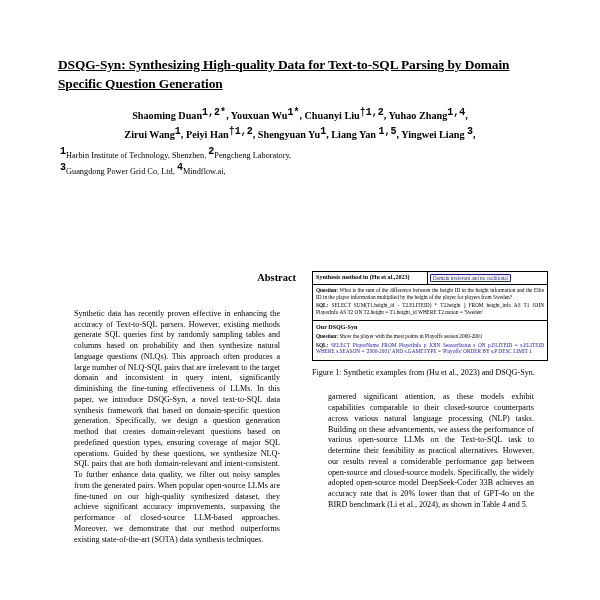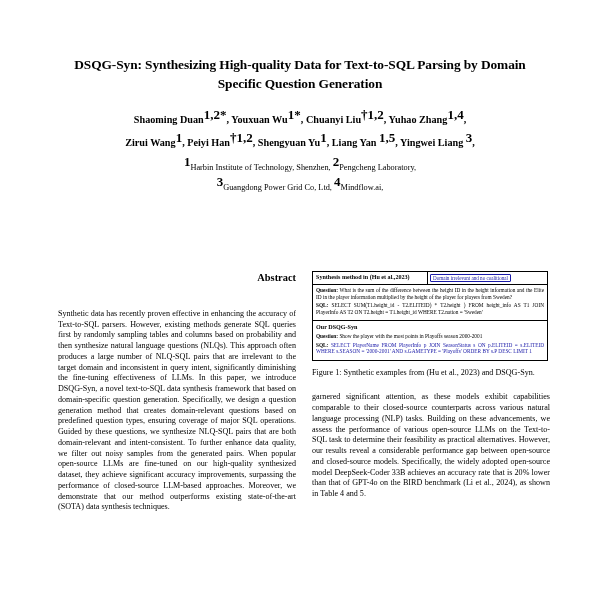--- a/index.html
+++ b/index.html
@@ -18,38 +18,40 @@
     position: relative;
     width: 600px;
     height: 600px;
     padding: 0;
     box-sizing: border-box;
   }
   .title {
     margin: 56px 58px 0 58px;
     font-size: 13.4px;
     font-weight: bold;
-    text-align: center;
+    text-align: left;
     line-height: 1.38;
     letter-spacing: -0.1px;
+    text-decoration: underline;
   }
   .authors {
     margin: 12px 48px 0 48px;
     text-align: center;
     font-size: 10.2px;
     font-weight: bold;
     line-height: 1.5;
   }
   .authors sup, .affils sup {
-    font-size: 13px;
-    font-weight: bold;
+    font-size: 10px;
+    font-weight: bold;
+    font-family: Liberation Mono, monospace;
   }
   .affils {
     margin: 3px 60px 0 60px;
-    text-align: center;
+    text-align: left;
     font-size: 8.3px;
     line-height: 1.35;
   }
   .correspond {
     margin: 4px 40px 0 40px;
     text-align: center;
     font-size: 7.6px;
     line-height: 1.3;
   }
   .columns {
@@ -69,21 +71,21 @@
   }
   .col.left { left: 58px; }
   .col.right { left: 312px; }
   .sec-head {
     text-align: right;
     font-size: 10.4px;
     font-weight: bold;
     margin: 0 0 24px 0;
   }
   .para {
-    margin: 0;
+    margin: 16px;
     text-indent: 0;
   }
 
   
   .figure {
     border: 1px solid #000;
     width: 236px;
     box-sizing: border-box;
     padding: 0;
     background: #fff;

